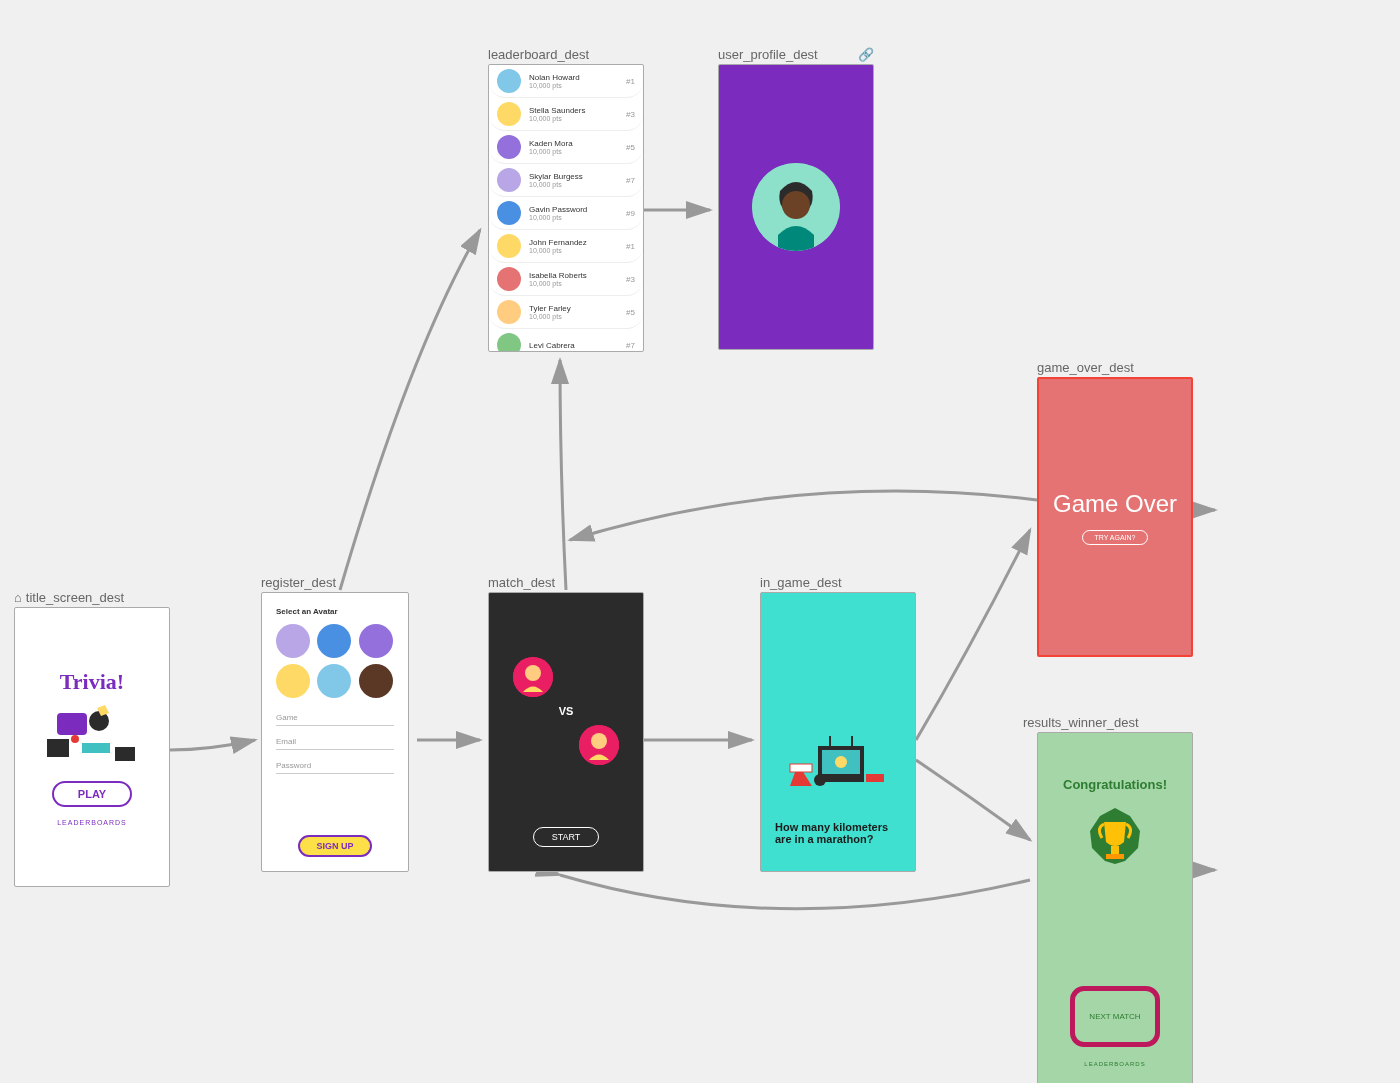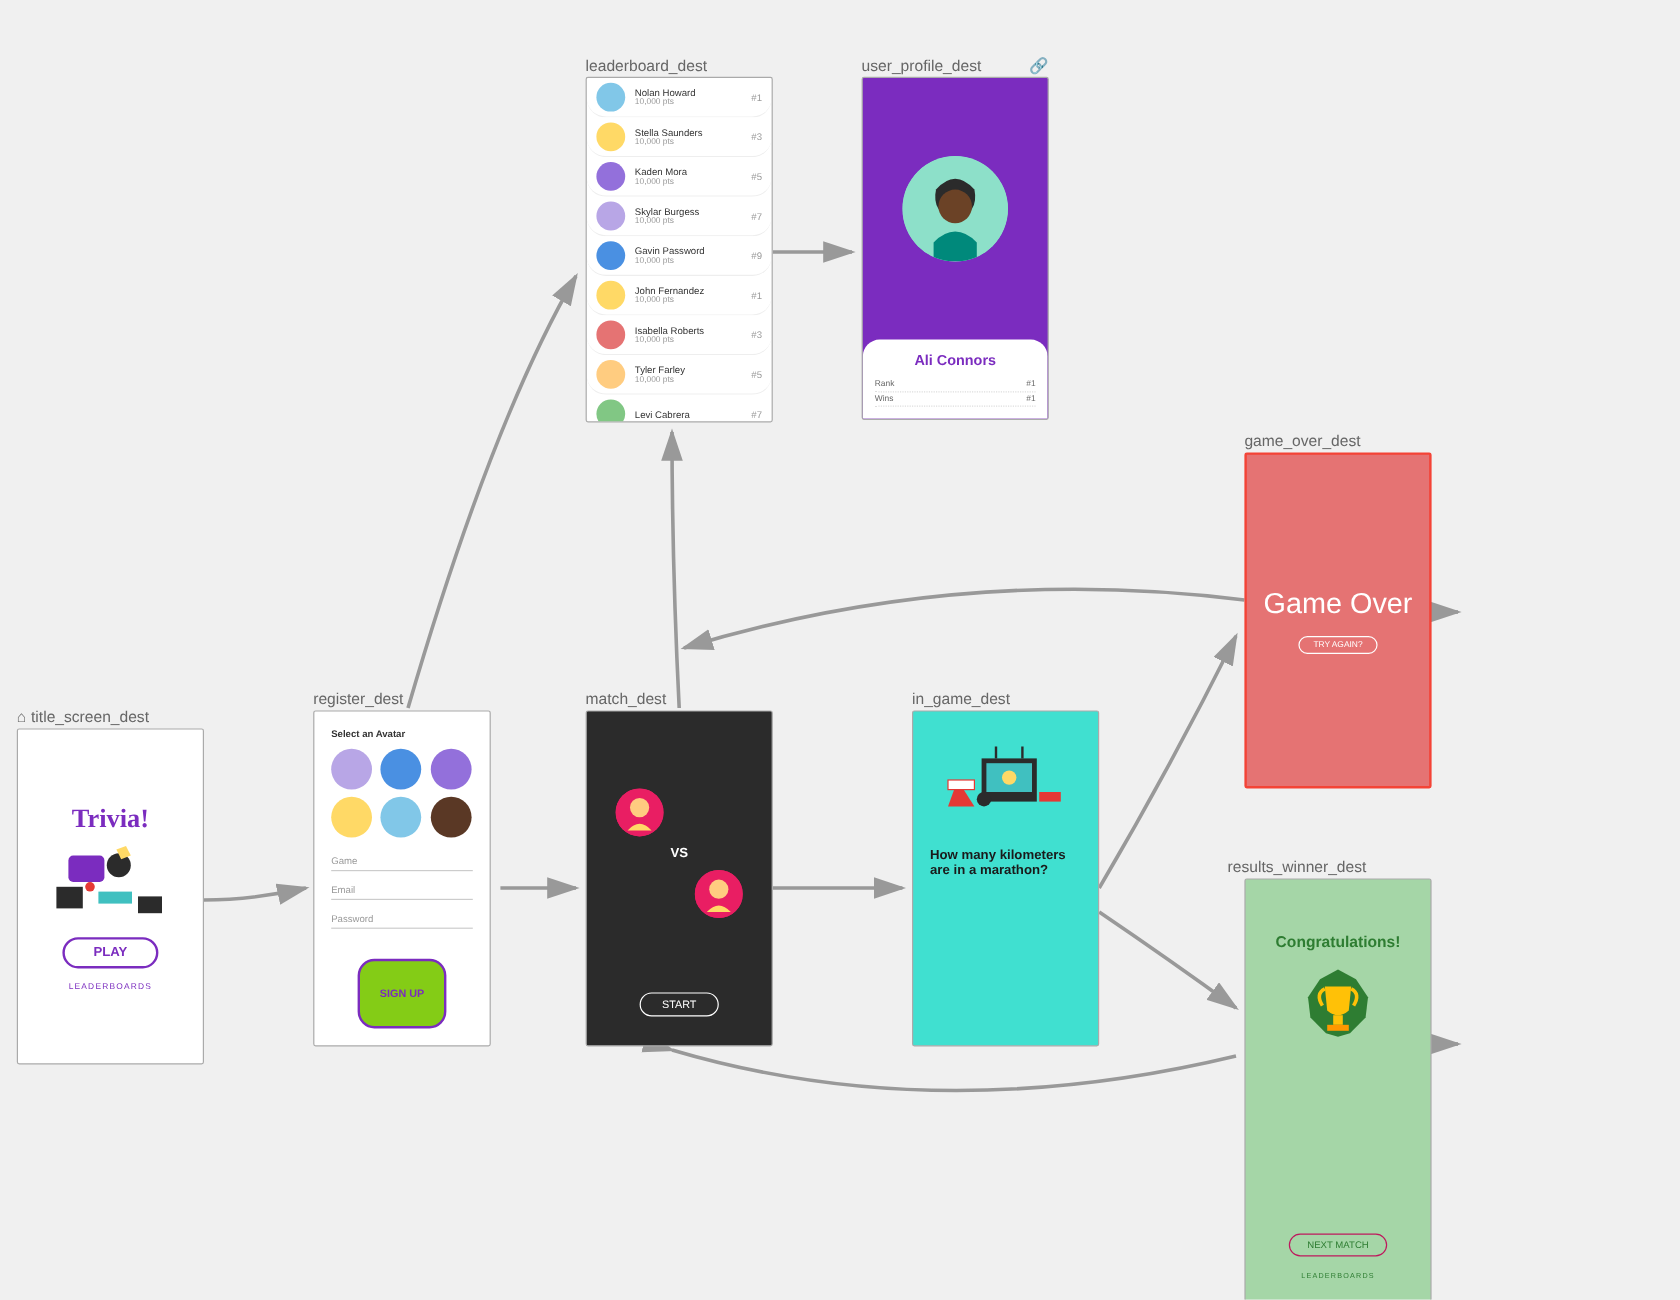--- a/index.html
+++ b/index.html
@@ -15,21 +15,21 @@
 .title-art { width: 110px; height: 70px; position: relative; }
 .play-btn { border: 2px solid #7b2cbf; color: #7b2cbf; background: #fff; border-radius: 18px; padding: 5px 24px; font-size: 11px; font-weight: bold; }
 .leaderboards-link { color: #7b2cbf; font-size: 7px; letter-spacing: 1px; margin-top: 4px; }
 
 
 .register-screen { left: 261px; top: 592px; width: 148px; height: 280px; padding: 14px; display: flex; flex-direction: column; }
 .register-screen .label { font-size: 8px; color: #333; font-weight: bold; margin-bottom: 8px; }
 .avatar-grid { display: grid; grid-template-columns: repeat(3, 1fr); gap: 6px; margin-bottom: 12px; }
 .avatar-circle { width: 34px; height: 34px; border-radius: 50%; }
 .input-line { border: none; border-bottom: 1px solid #ccc; font-size: 8px; color: #999; padding: 3px 0; margin-bottom: 8px; }
-.signup-btn { border: 2px solid #7b2cbf; color: #7b2cbf; background: #84cc16; border-radius: 14px; padding: 22px 16px; font-size: 9px; font-weight: bold; align-self: center; margin-top: auto; }
+.signup-btn { border: 2px solid #7b2cbf; color: #7b2cbf; background: #fde047; border-radius: 14px; padding: 4px 16px; font-size: 9px; font-weight: bold; align-self: center; margin-top: auto; }
 
 
 .lb-screen { left: 488px; top: 64px; width: 156px; height: 288px; overflow: hidden; }
 .lb-row { display: flex; align-items: center; padding: 4px 8px; border-bottom: 1px solid #eee; border-radius: 16px; }
 .lb-avatar { width: 24px; height: 24px; border-radius: 50%; flex-shrink: 0; }
 .lb-info { flex: 1; margin-left: 8px; }
 .lb-name { font-size: 8px; color: #333; }
 .lb-pts { font-size: 7px; color: #999; }
 .lb-rank { font-size: 8px; color: #999; }
 
@@ -43,36 +43,36 @@
 
 
 .match-screen { left: 488px; top: 592px; width: 156px; height: 280px; background: #2b2b2b; display: flex; flex-direction: column; align-items: center; padding: 24px 0; }
 .match-avatar { width: 40px; height: 40px; border-radius: 50%; background: #e91e63; position: relative; }
 .match-avatar.top { align-self: flex-start; margin-left: 24px; margin-top: 40px; }
 .match-avatar.bot { align-self: flex-end; margin-right: 24px; }
 .vs-text { color: #fff; font-size: 11px; font-weight: bold; margin: 8px 0; }
 .start-btn { border: 1px solid #fff; color: #fff; background: transparent; border-radius: 14px; padding: 4px 18px; font-size: 9px; margin-top: auto; }
 
 
-.ingame-screen { left: 760px; top: 592px; width: 156px; height: 280px; background: #40e0d0; padding: 14px; display: flex; flex-direction: column; }
+.ingame-screen { left: 760px; top: 592px; width: 156px; height: 280px; background: #40e0d0; padding: 14px; display: flex; flex-direction: column; justify-content: flex-end; }
 .ingame-art { height: 90px; display: flex; align-items: center; justify-content: center; margin-bottom: 10px; }
 .ingame-q { font-size: 11px; font-weight: bold; color: #1a1a1a; margin-bottom: 12px; }
 .ingame-opt { font-size: 8px; color: #1a1a1a; margin-bottom: 6px; display: flex; align-items: center; gap: 4px; }
 .opt-box { width: 7px; height: 7px; border: 1px solid #1a1a1a; display: inline-block; }
 
 
 .go-screen { left: 1037px; top: 377px; width: 156px; height: 280px; background: #e57373; border: 2px solid #f44336; display: flex; flex-direction: column; align-items: center; justify-content: center; gap: 12px; }
 .go-text { color: #fff; font-size: 24px; font-weight: normal; }
 .try-btn { border: 1px solid #fff; color: #fff; background: transparent; border-radius: 14px; padding: 3px 12px; font-size: 7px; }
 
 
 .win-screen { left: 1037px; top: 732px; width: 156px; height: 360px; background: #a5d6a7; display: flex; flex-direction: column; align-items: center; padding: 24px 12px; gap: 14px; }
 .win-text { color: #2e7d32; font-size: 13px; font-weight: bold; margin-top: 20px; }
 .trophy { width: 70px; height: 70px; position: relative; }
-.next-btn { border: 1px solid #be185d; color: #2e7d32; background: transparent; border-radius: 14px; padding: 4px 14px; font-size: 8px; margin-top: auto; }
+.next-btn { border: 5px solid #be185d; color: #2e7d32; background: transparent; border-radius: 14px; padding: 21px 14px; font-size: 8px; margin-top: auto; }
 .lb-link2 { color: #2e7d32; font-size: 6px; letter-spacing: 1px; }
 
 svg.arrows { position: absolute; left:0; top:0; width:1400px; height:1083px; pointer-events: none; }
 </style>
 </head>
 <body>
 
 <svg class="arrows">
   <defs>
     <marker id="ah" markerWidth="10" markerHeight="10" refX="8" refY="3" orient="auto">
@@ -214,31 +214,20 @@
   <div class="profile-top">
     <div class="profile-avatar">
       <svg viewBox="0 0 88 88" width="88" height="88">
         <circle cx="44" cy="44" r="44" fill="#8de0c9"></circle>
         <path d="M 28 28 Q 44 10 60 28 Q 64 48 44 52 Q 24 48 28 28" fill="#2b2b2b"></path>
         <circle cx="44" cy="42" r="14" fill="#6b4226"></circle>
         <path d="M 26 72 Q 44 54 62 72 L 62 88 L 26 88 Z" fill="#00897b"></path>
       </svg>
     </div>
   </div>
-  <div class="profile-bottom">
-    <div class="profile-name">Ali Connors</div>
-    <div class="profile-stat">
-      <span>Rank</span>
-        <span>#1</span>
-    </div>
-    <div class="profile-stat">
-      <span>Wins</span>
-        <span>#1</span>
-    </div>
-  </div>
 </div>
 
 <div class="node-label" style="left:488px;top:575px">match_dest</div>
 <div class="screen match-screen">
   <div class="match-avatar top">
     <svg viewBox="0 0 40 40" width="40" height="40">
         <circle cx="20" cy="20" r="20" fill="#e91e63"></circle>
         <circle cx="20" cy="16" r="8" fill="#ffcc80"></circle>
         <path d="M10 35 Q20 24 30 35" fill="#ffd966"></path>
       </svg>

